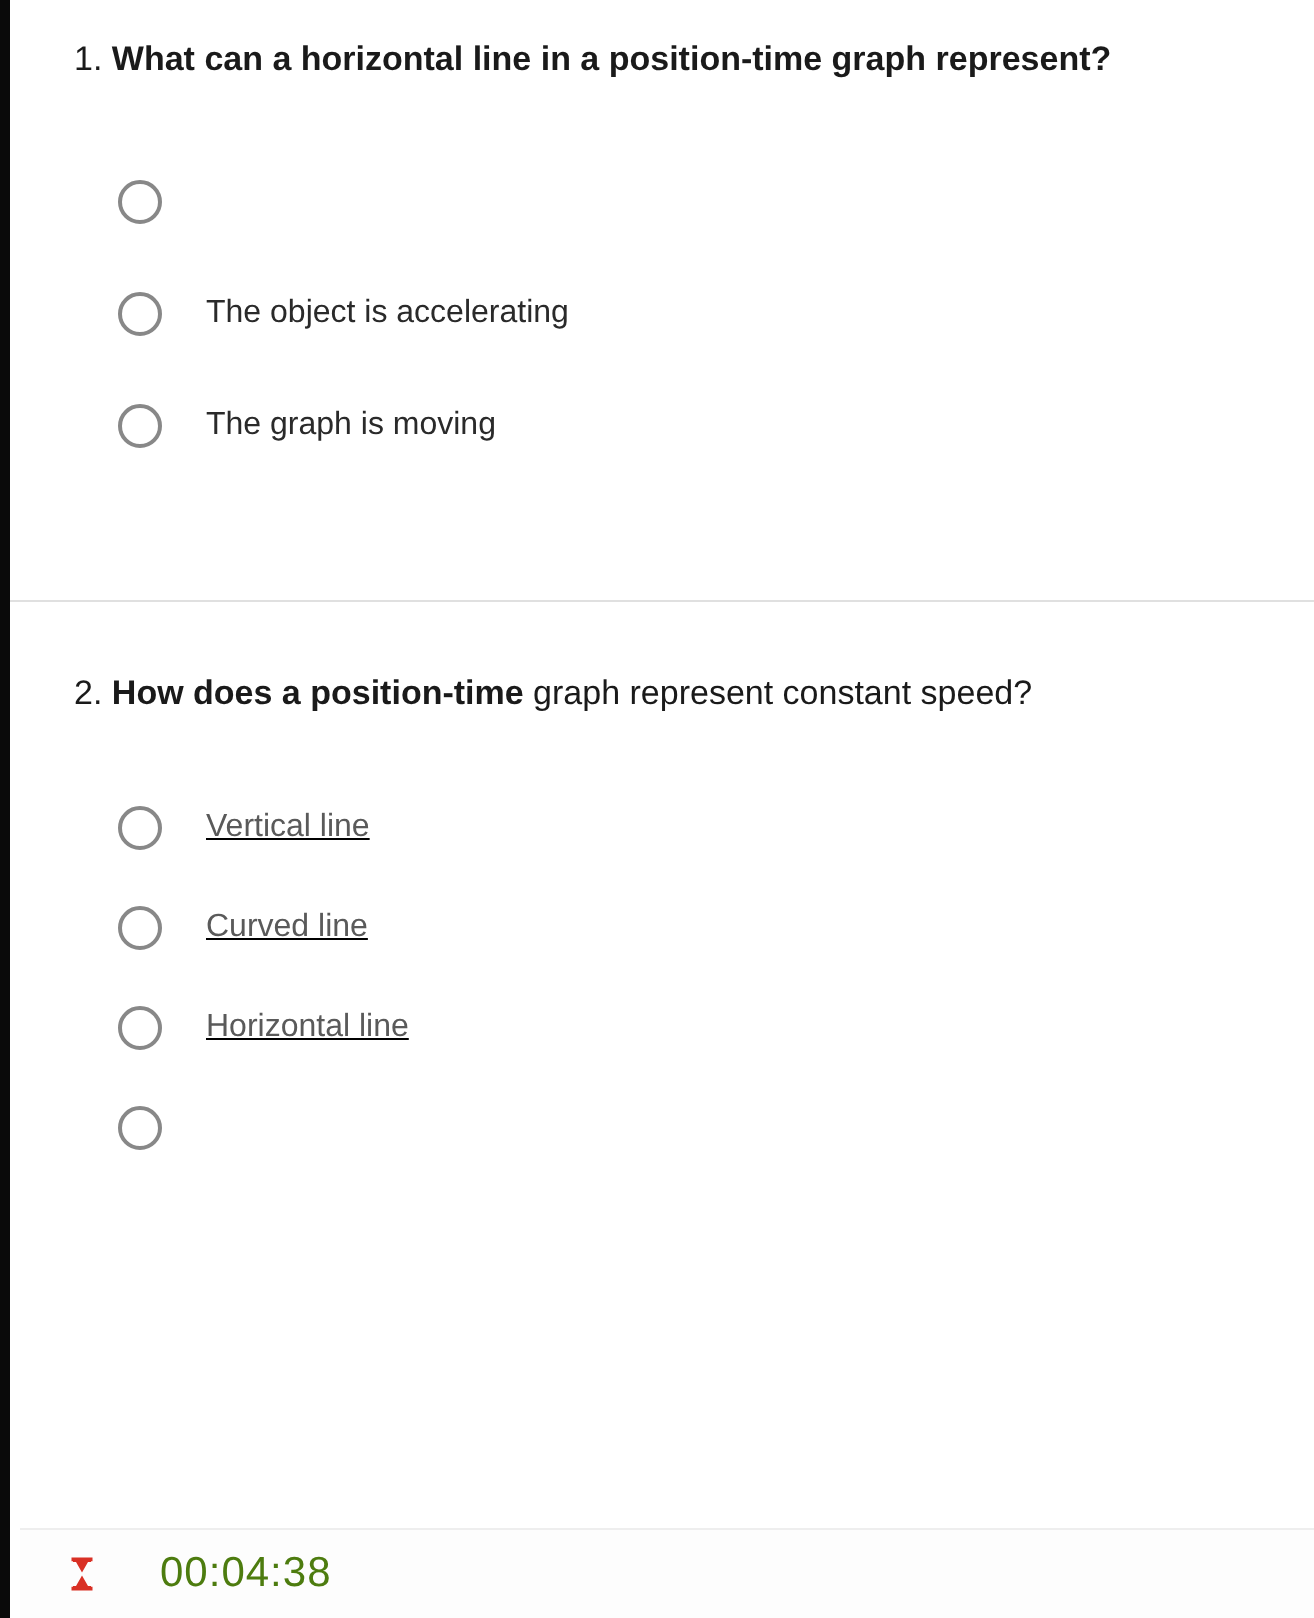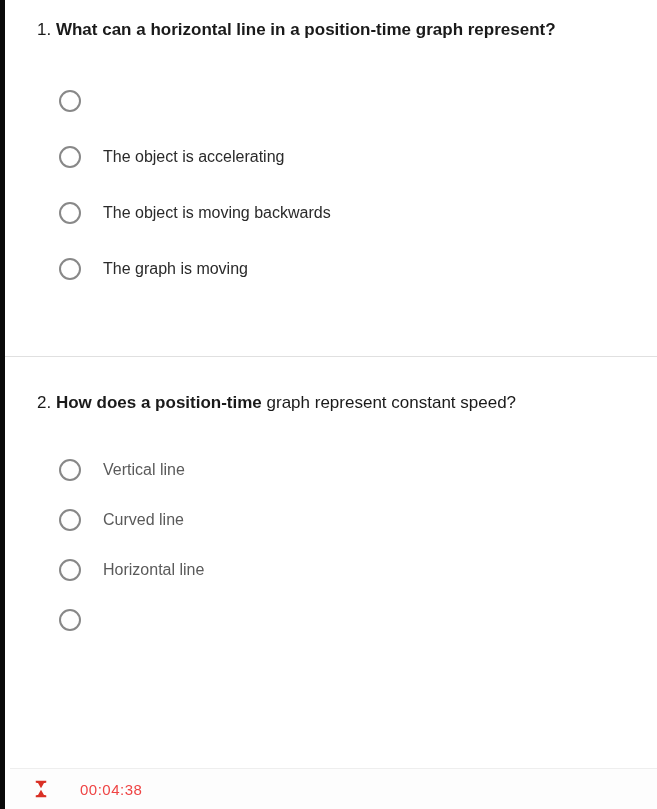--- a/index.html
+++ b/index.html
@@ -64,20 +64,21 @@
       margin: 10px -28px 34px -32px;
     }
     .q2 .question-text {
       margin-bottom: 44px;
     }
     .q2 .options {
       padding-left: 22px;
     }
     .q2 .option {
       margin-bottom: 28px;
+      text-decoration: underline;
     }
     .q2 .option-label {
       color: #5a5a5a;
     }
     .timer-bar {
       position: absolute;
       bottom: 0;
       left: 5px;
       right: 0;
       display: flex;
@@ -85,22 +86,22 @@
       padding: 10px 22px;
       background: #fdfdfd;
       border-top: 1px solid #eeeeee;
     }
     .hourglass-icon {
       width: 18px;
       height: 20px;
       margin-right: 30px;
     }
     .timer-text {
-      font-size: 15px;
-      color: #ef4444;
+      font-size: 21px;
+      color: #4d7c0f;
       letter-spacing: 0.5px;
     }
     .fade-bottom {
       position: absolute;
       bottom: 42px;
       left: 5px;
       right: 0;
       height: 90px;
       background: linear-gradient(to bottom, rgba(255,255,255,0), rgba(255,255,255,0.85));
       pointer-events: none;
@@ -116,24 +117,20 @@
       <span>1.</span>
       <span class="bold"><span>What can a </span><span>horizontal line</span><span> in a </span><span>position-time graph</span><span> represent?</span></span>
     </div>
     <div class="options">
       <div class="option">
         <div class="radio"></div>
       </div>
       <div class="option">
         <div class="radio"></div>
         <div class="option-label">The object is accelerating</div>
-      </div>
-      <div class="option">
-        <div class="radio"></div>
-        <div class="option-label">The object is moving backwards</div>
       </div>
       <div class="option">
         <div class="radio"></div>
         <div class="option-label">The graph is moving</div>
       </div>
     </div>
   </div>
 
   <div class="divider"></div>
 

